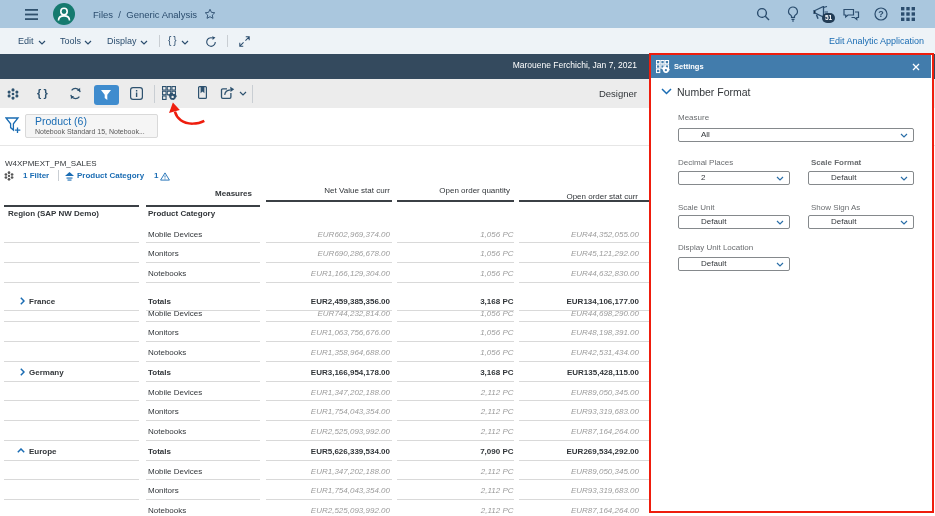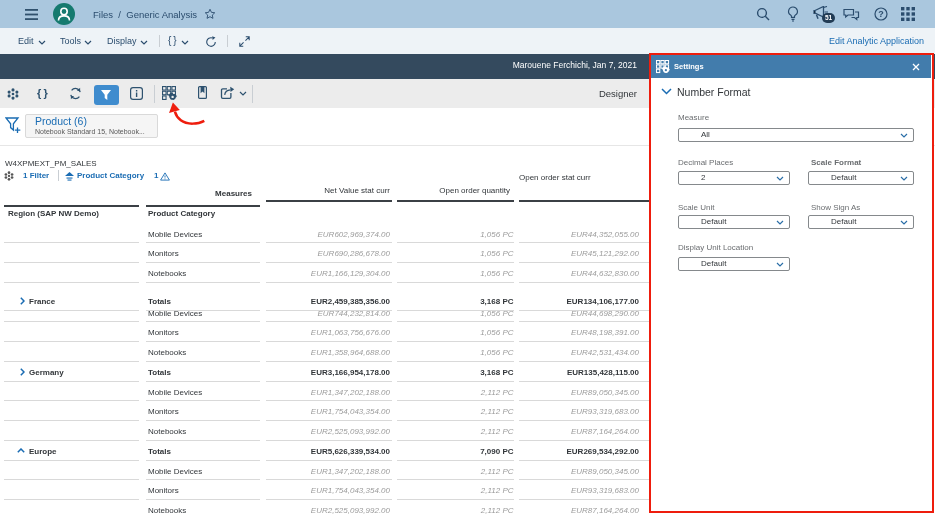--- a/index.html
+++ b/index.html
@@ -210,21 +210,21 @@
   </svg>
 <div class="abs" style="left:77px;top:171px;font-size:8px;font-weight:bold;color:#1a6cb3;">Product Category</div>
 <div class="abs" style="left:154px;top:171px;font-size:8px;font-weight:bold;color:#1a6cb3;">1</div>
 <svg class="abs" style="left:160px;top:171.5px;" width="10" height="9" viewBox="0 0 11 10">
     <path d="M5.5 1L10.4 9H0.6z" fill="none" stroke="#1a6cb3" stroke-width="1"></path>
     <path d="M5.5 3.8v2.4M5.5 7.2v1" stroke="#1a6cb3" stroke-width="1"></path>
   </svg>
 <div class="abs cell bold" style="left:146px;top:189px;width:106px;text-align:right;">Measures</div>
 <div class="abs cell" style="left:266px;top:186px;width:124px;text-align:right;">Net Value stat curr</div>
 <div class="abs cell" style="left:397px;top:186px;width:113px;text-align:right;">Open order quantity</div>
-<div class="abs cell" style="left:519px;top:173px;width:119px;text-align:left;">Open order stat curr</div>
+<div class="abs cell" style="left:519px;top:192px;width:119px;text-align:right;">Open order stat curr</div>
 <div class="hdrline" style="left:266px;top:199.5px;width:126px;"></div>
 <div class="hdrline" style="left:397px;top:199.5px;width:117px;"></div>
 <div class="hdrline" style="left:519px;top:199.5px;width:130px;"></div>
 <div class="hdrline" style="left:4px;top:204.5px;width:135px;"></div>
 <div class="hdrline" style="left:146px;top:204.5px;width:114px;"></div>
 <div class="row bb" style="top:206.5px;height:17px;line-height:14.5px;">
     <div class="c1 cell bold" style="padding-left:4px;">Region (SAP NW Demo)</div>
     <div class="g1"></div>
     <div class="c2 cell bold">Product Category</div>
     <div class="g2"></div>

